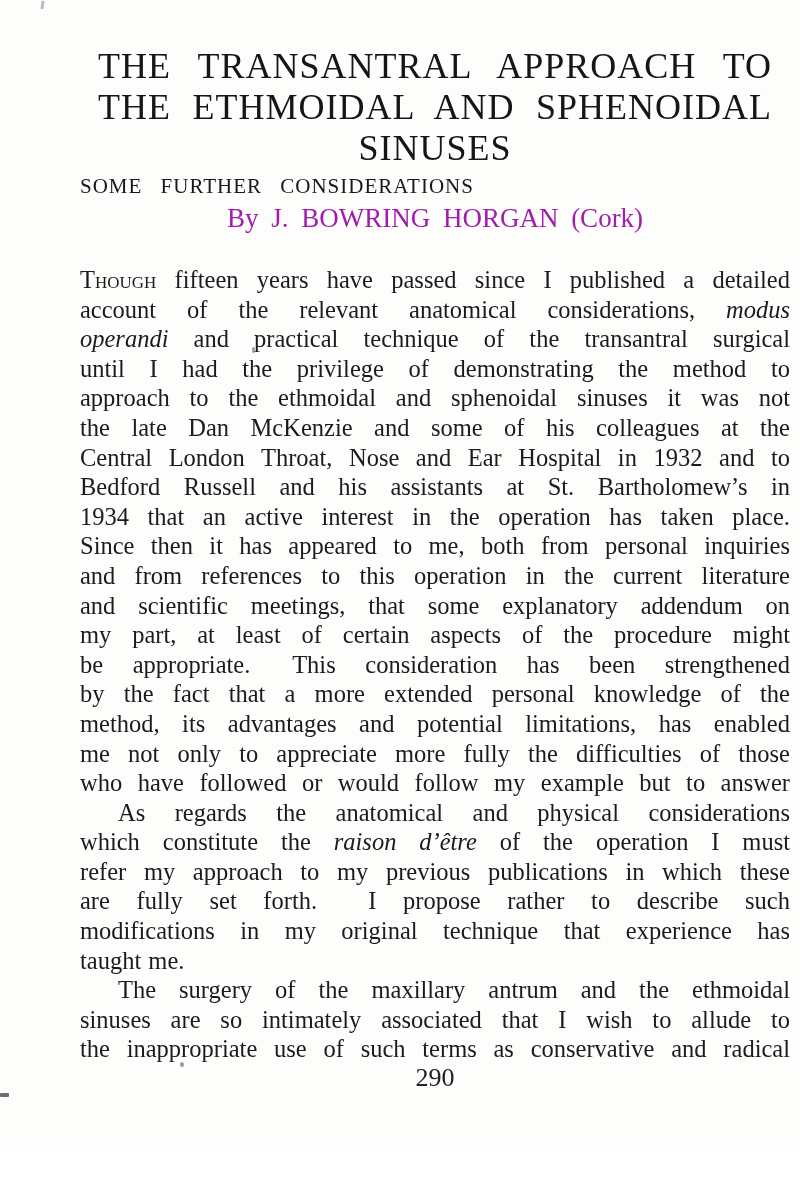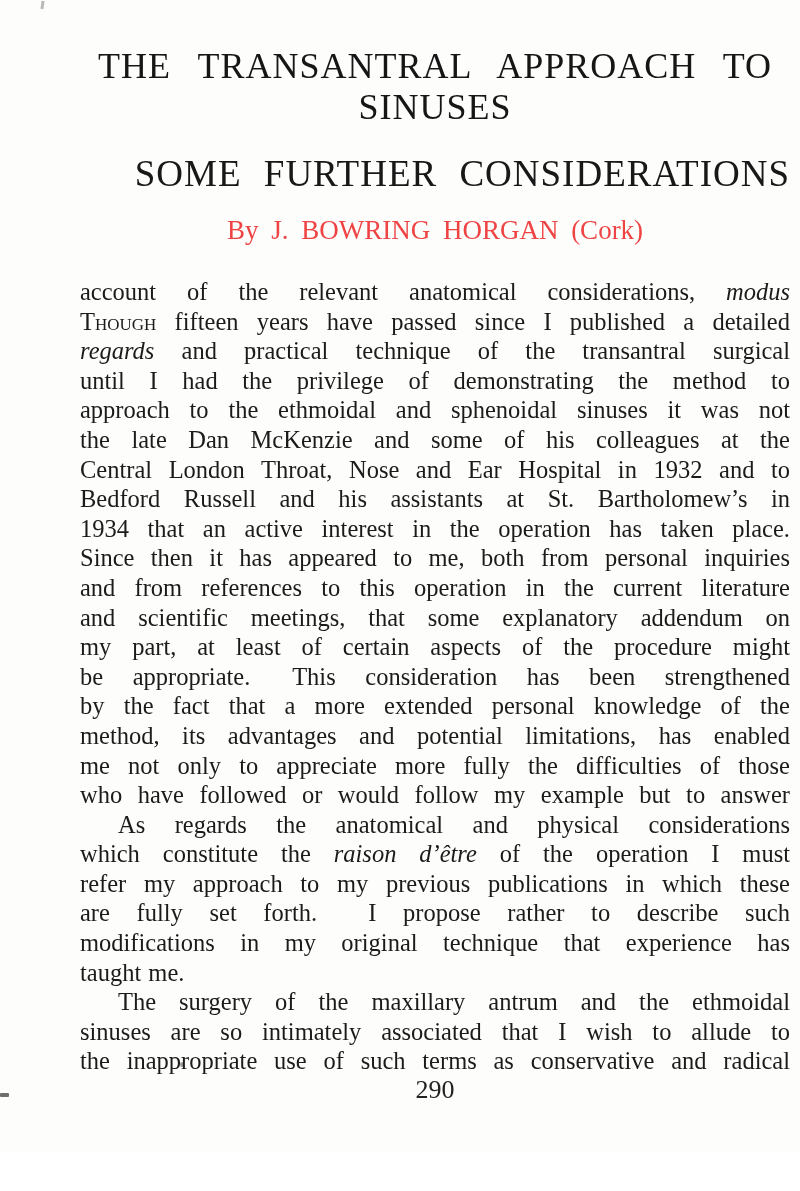--- a/index.html
+++ b/index.html
@@ -31,35 +31,33 @@
   }
   .title-line.just{
     text-align:justify;
     text-align-last:justify;
   }
   .title-line.center{
     text-align:center;
     text-align-last:center;
   }
   .subtitle{
-    margin-top:29px;
-    font-size:37px;
+    font-size:21px;
     line-height:34px;
     letter-spacing:1px;
     word-spacing:12px;
-    text-align:right;
+    text-align:left;
     color:#181818;
   }
   .byline{
-    margin-top:24px;
     font-size:27px;
     line-height:30px;
     word-spacing:6px;
     text-align:center;
-    color:#ef4444;
+    color:#a21caf;
   }
   
   .body-text{
     margin-top:32px;
     font-size:24.5px;
     line-height:29.6px;
     word-spacing:1px;
   }
   .para{margin:0;}
   .line{white-space:normal;}
@@ -92,32 +90,33 @@
 
   <span class="artifact a1"></span>
   <span class="artifact a2"></span>
   <span class="artifact a3"></span>
   <span class="artifact a4"></span>
 
   <div class="content">
 
     <div class="title">
       <div class="title-line just">THE TRANSANTRAL APPROACH TO</div>
+      <div class="title-line just">THE ETHMOIDAL AND SPHENOIDAL</div>
       <div class="title-line center">SINUSES</div>
     </div>
 
     <div class="subtitle">SOME FURTHER CONSIDERATIONS</div>
 
     <div class="byline">By J. BOWRING HORGAN (Cork)</div>
 
     <div class="body-text">
         <div class="para">
+          <div class="line just"><span class="sc">Though</span><span> fifteen years have passed since I published a detailed</span></div>
           <div class="line just"><span>account of the relevant anatomical considerations, </span><span class="i">modus</span></div>
-          <div class="line just"><span class="sc">Though</span><span> fifteen years have passed since I published a detailed</span></div>
-          <div class="line just"><span class="i">regards</span><span> and practical technique of the transantral surgical</span></div>
+          <div class="line just"><span class="i">operandi</span><span> and practical technique of the transantral surgical</span></div>
           <div class="line just"><span>until I had the privilege of demonstrating the method to</span></div>
           <div class="line just"><span>approach to the ethmoidal and sphenoidal sinuses it was not</span></div>
           <div class="line just"><span>the late Dan McKenzie and some of his colleagues at the</span></div>
           <div class="line just"><span>Central London Throat, Nose and Ear Hospital in 1932 and to</span></div>
           <div class="line just"><span>Bedford Russell and his assistants at St. Bartholomew’s in</span></div>
           <div class="line just"><span>1934 that an active interest in the operation has taken place.</span></div>
           <div class="line just"><span>Since then it has appeared to me, both from personal inquiries</span></div>
           <div class="line just"><span>and from references to this operation in the current literature</span></div>
           <div class="line just"><span>and scientific meetings, that some explanatory addendum on</span></div>
           <div class="line just"><span>my part, at least of certain aspects of the procedure might</span></div>

